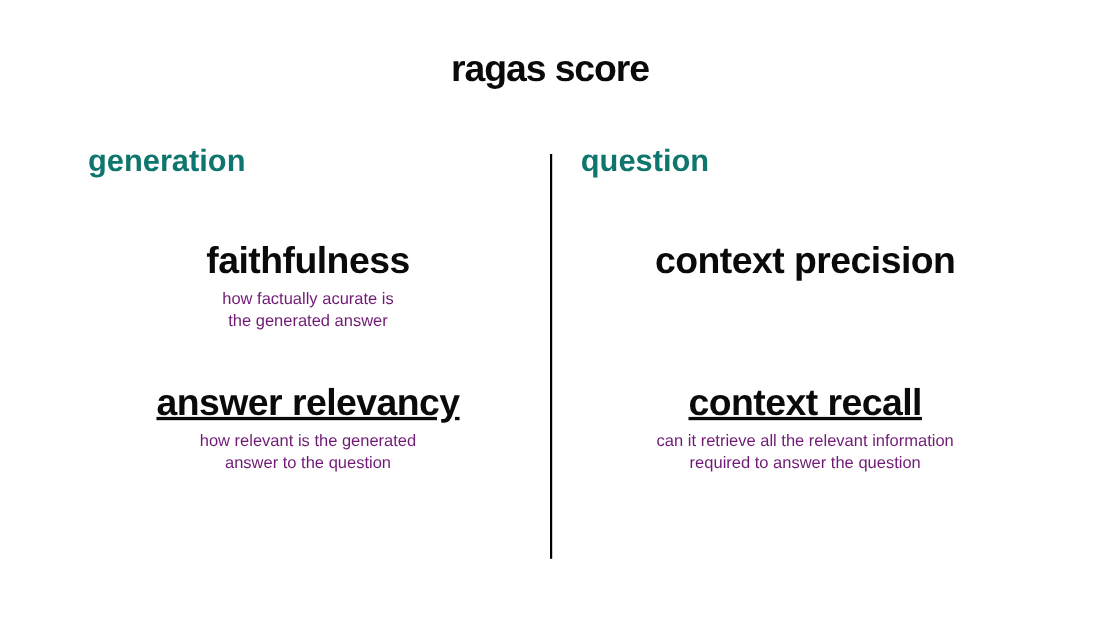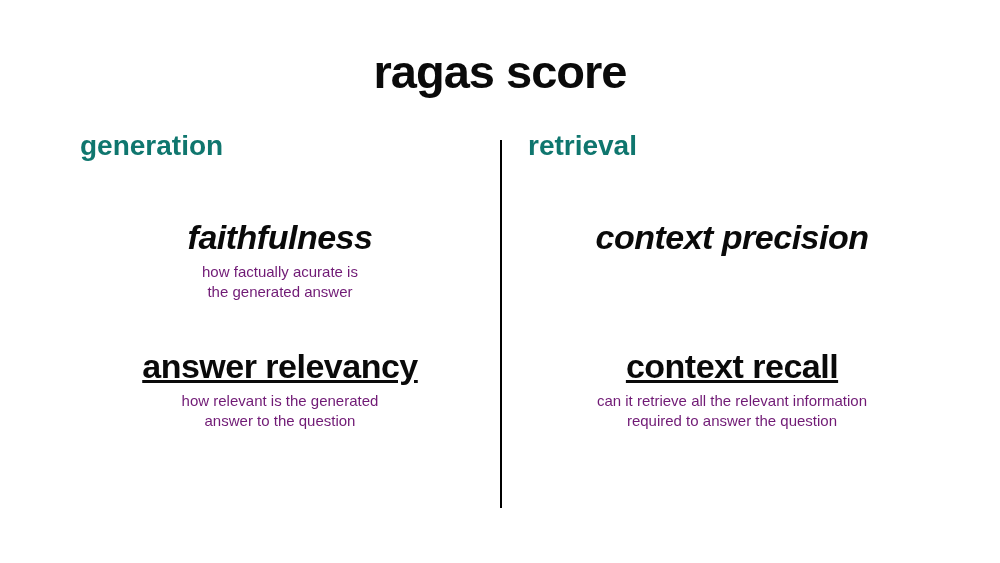--- a/index.html
+++ b/index.html
@@ -12,21 +12,21 @@
     height: 563px;
     background: #ffffff;
   }
 
   .page-title {
     position: absolute;
     top: 44px;
     left: 0;
     width: 1000px;
     text-align: center;
-    font-size: 47px;
+    font-size: 34px;
     font-weight: 800;
     letter-spacing: -1px;
     color: #0a0a0a;
   }
 
   .divider {
     position: absolute;
     left: 500px;
     top: 140px;
     width: 2px;
@@ -51,21 +51,21 @@
 
   .metric-name {
     position: absolute;
     width: 100%;
     text-align: center;
     font-size: 34px;
     font-weight: 800;
     letter-spacing: -0.5px;
     color: #0a0a0a;
   }
-  .metric-name.row-1 { top: 218px; font-style: italic; }
+  .metric-name.row-1 { top: 218px; }
   .metric-name.row-2 { top: 347px; text-decoration: underline; }
 
   .metric-desc {
     position: absolute;
     width: 100%;
     text-align: center;
     font-size: 15px;
     font-weight: 400;
     line-height: 20px;
     color: #701a75;
@@ -92,21 +92,21 @@
     </div>
 
     <div class="metric-name row-2">answer relevancy</div>
     <div class="metric-desc row-2">
       <div>how relevant is the generated</div>
       <div>answer to the question</div>
     </div>
   </div>
 
   <div class="column column-right">
-    <div class="column-header">retrieval</div>
+    <div class="column-header">question</div>
 
     <div class="metric-name row-1">context precision</div>
     <div class="metric-desc row-1">
     </div>
 
     <div class="metric-name row-2">context recall</div>
     <div class="metric-desc row-2">
       <div>can it retrieve all the relevant information</div>
       <div>required to answer the question</div>
     </div>

